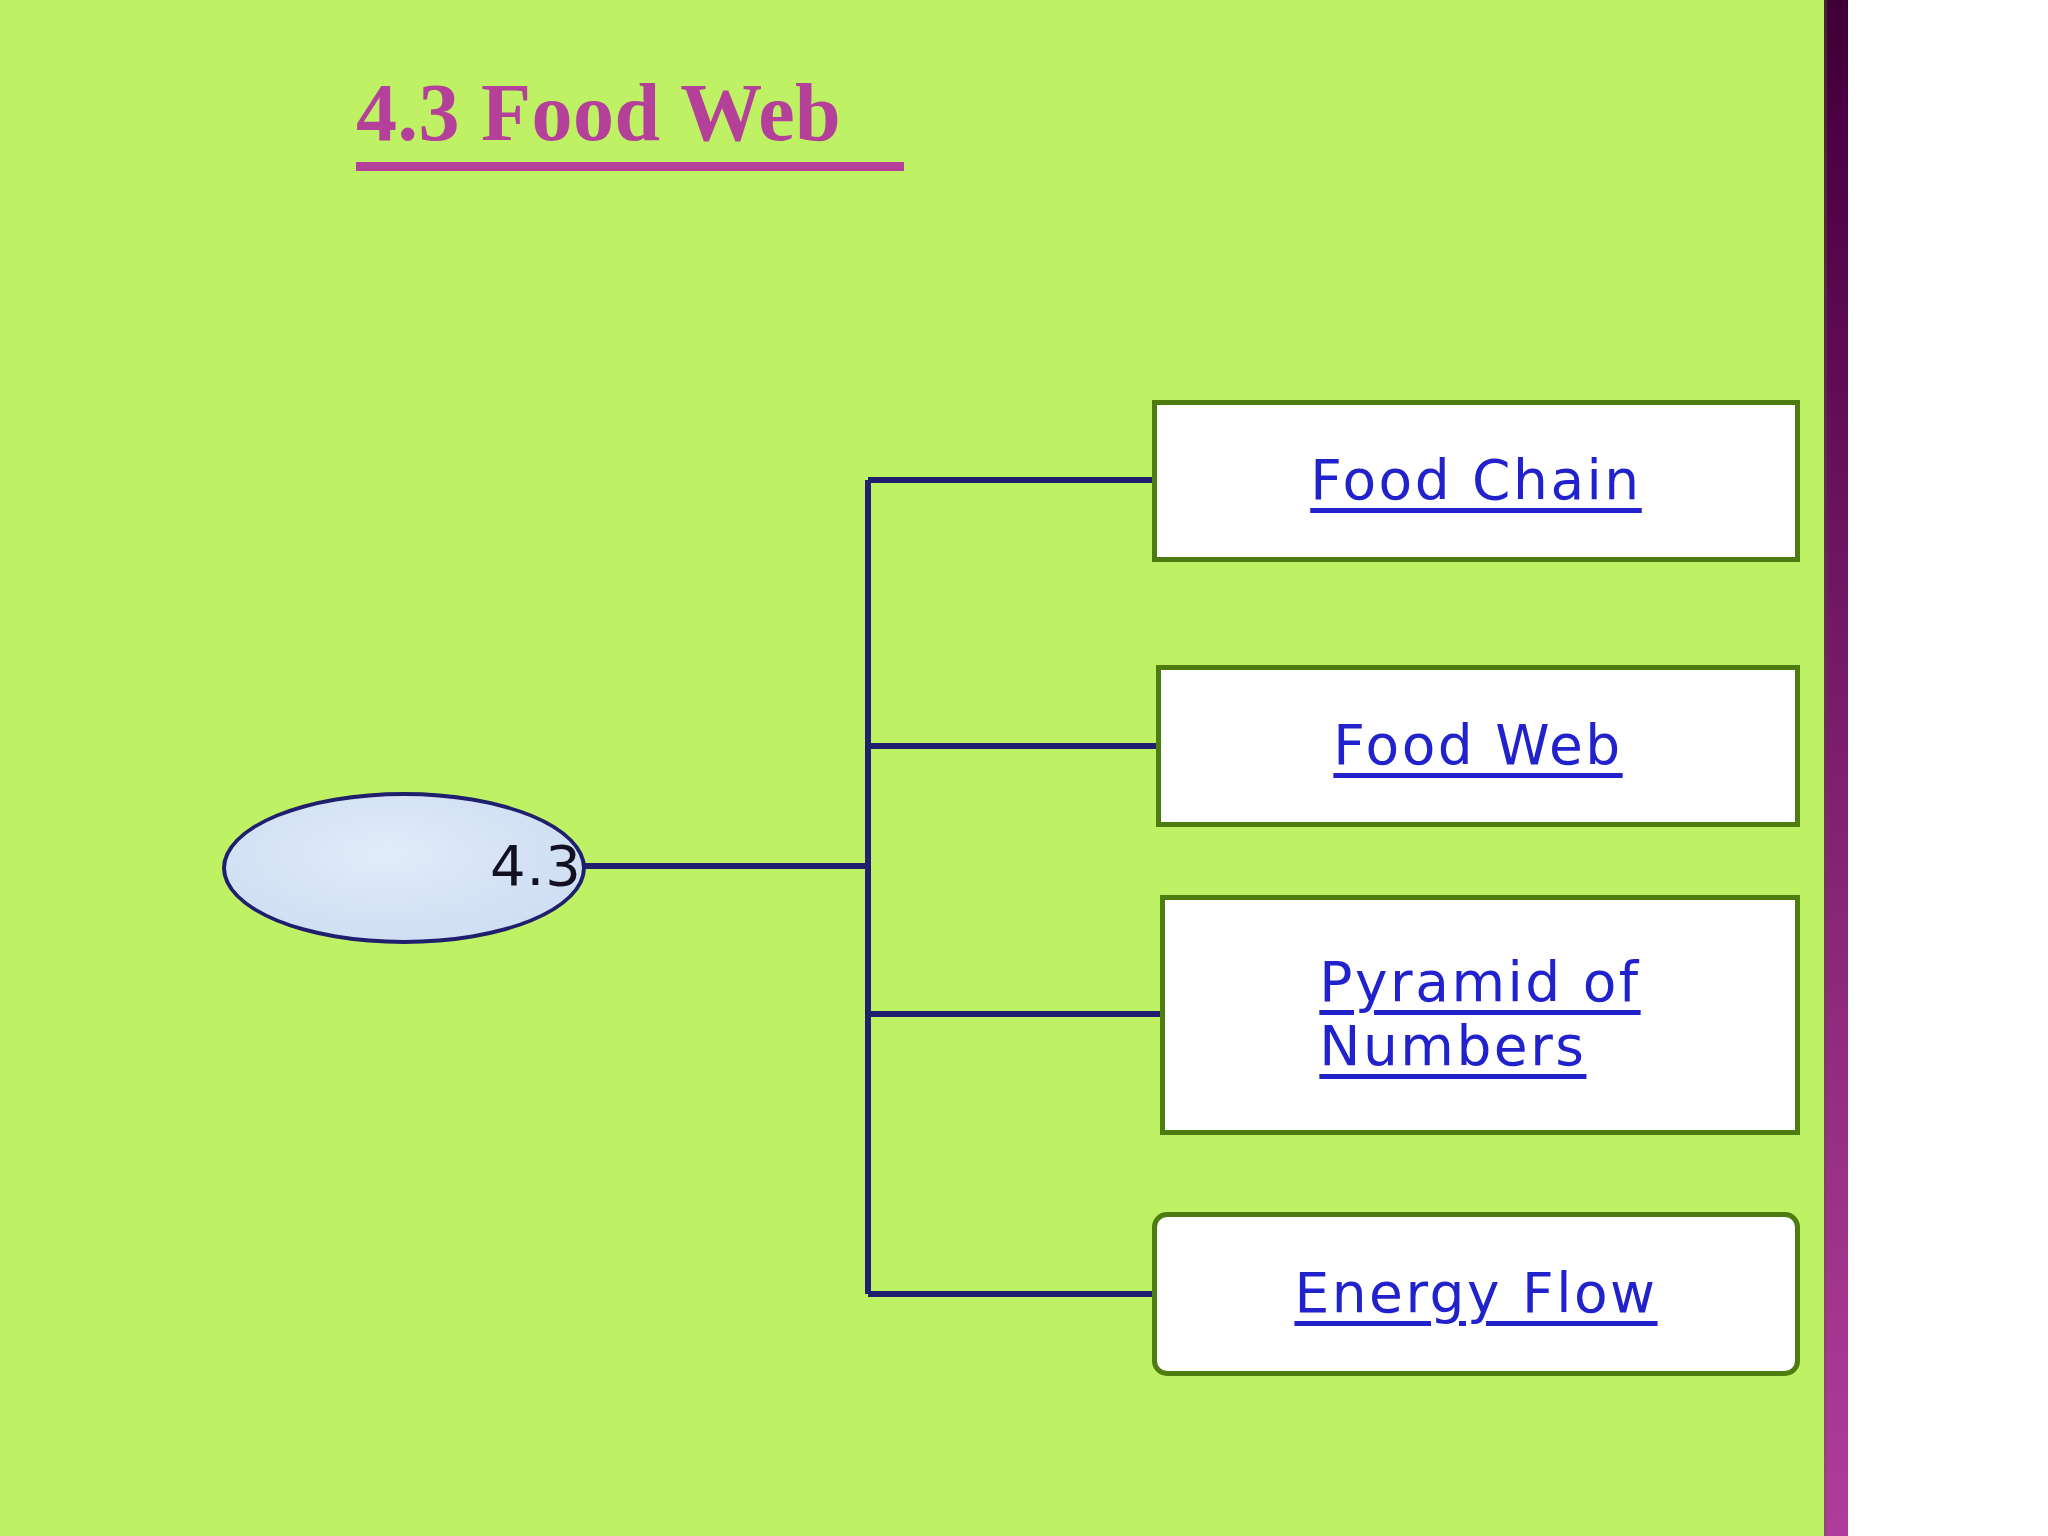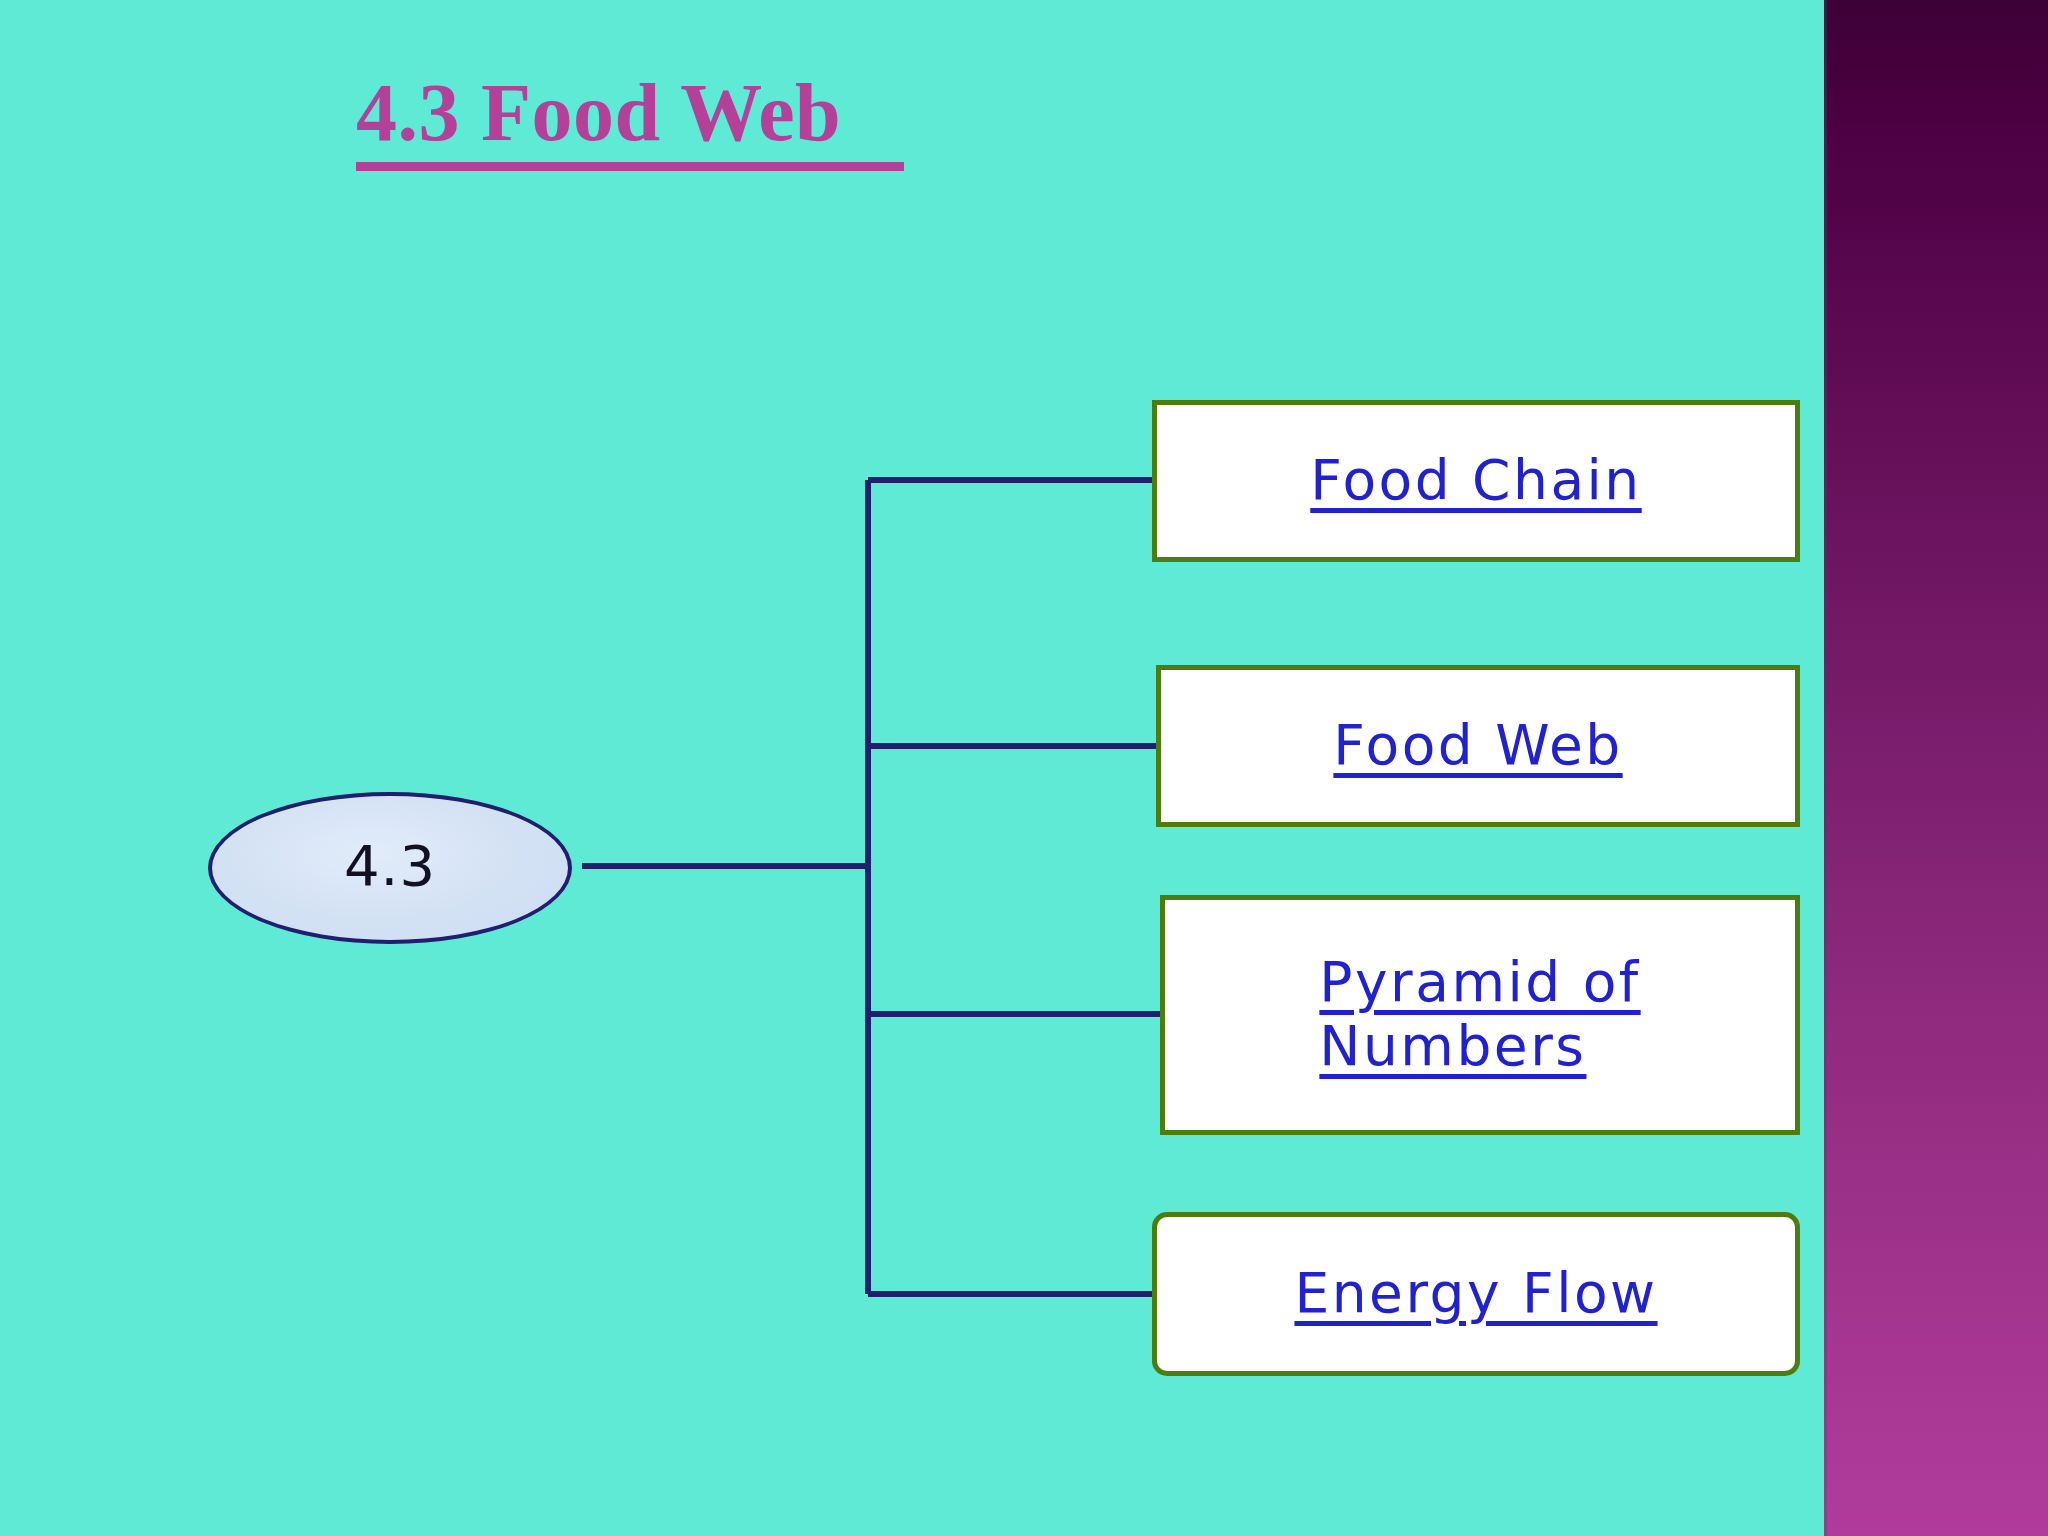--- a/index.html
+++ b/index.html
@@ -11,23 +11,23 @@
     width: 2048px;
     height: 1536px;
     overflow: hidden;
     font-family: "Liberation Sans", sans-serif;
     position: relative;
   }
 
   #slide {
     position: absolute;
     left: 0; top: 0;
-    width: 2048px;
-    height: 1536px;
-    background: #5eead4;
+    width: 1848px;
+    height: 1536px;
+    background: #bef264;
     overflow: hidden;
   }
 
   
   #sidebar-band {
     position: absolute;
     left: 1827px;
     top: 0;
     width: 221px;
     height: 1536px;
@@ -86,31 +86,31 @@
   #diagram-svg {
     position: absolute;
     left: 0; top: 0;
     width: 2048px;
     height: 1536px;
   }
 
   
   #root-node {
     position: absolute;
-    left: 208px;
+    left: 222px;
     top: 792px;
     width: 364px;
     height: 152px;
     border-radius: 50%;
     background: radial-gradient(ellipse at 45% 40%, #e2ecfa 0%, #d3e1f4 55%, #cbdcf2 100%);
     border: 4px solid #1f1f6e;
     box-sizing: border-box;
     display: flex;
     align-items: center;
-    justify-content: center;
+    justify-content: flex-end;
   }
   #root-node-label {
     font-family: "DejaVu Sans", sans-serif;
     font-size: 56px;
     color: #111122;
     letter-spacing: 1px;
     line-height: 1;
     transform: translateY(-2px);
   }
 

